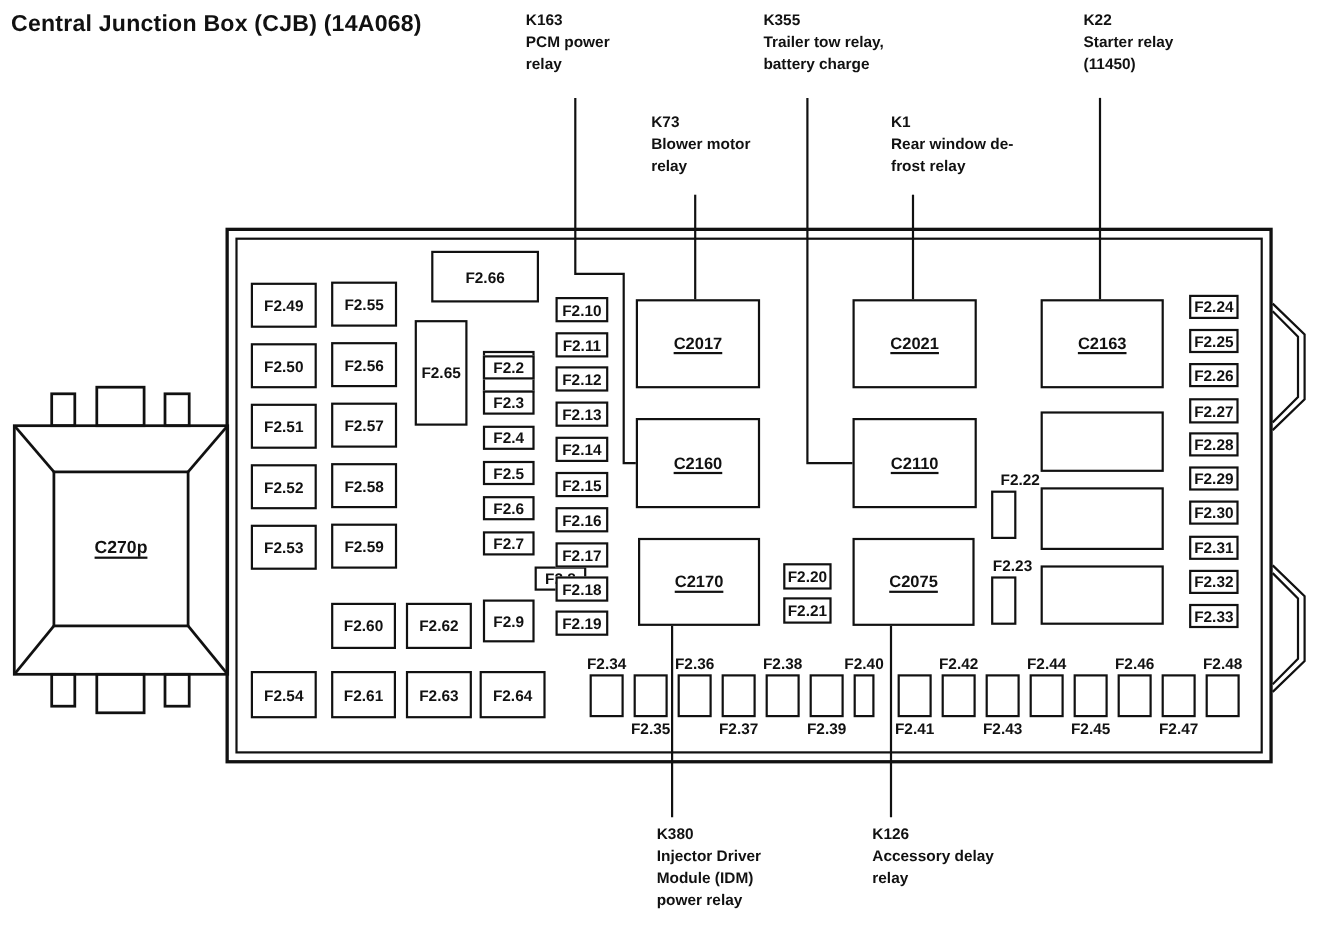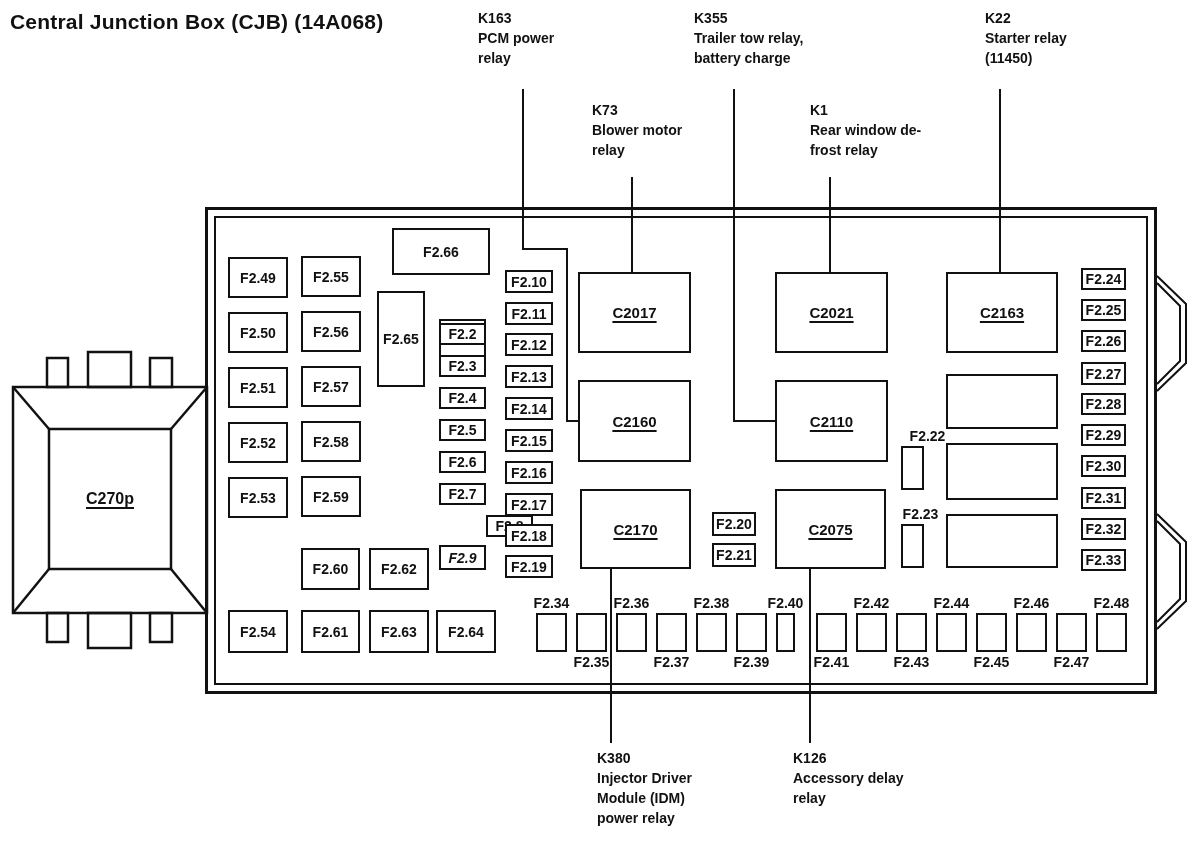--- a/index.html
+++ b/index.html
@@ -231,21 +231,21 @@
   </div>
       <div class="fuse" style="left: 439px; top: 451px; width: 47px; height: 22px;">
     <span class="fuse-label">F2.6</span>
   </div>
       <div class="fuse" style="left: 439px; top: 483px; width: 47px; height: 22px;">
     <span class="fuse-label">F2.7</span>
   </div>
       <div class="fuse" style="left: 439px; top: 515px; width: 47px; height: 22px; margin-left: 47px;">
     <span class="fuse-label">F2.8</span>
   </div>
-      <div class="fuse" style="left: 439px; top: 545px; width: 47px; height: 25px; font-style: italic;">
+      <div class="fuse" style="left: 439px; top: 545px; width: 47px; height: 39px;">
     <span class="fuse-label">F2.9</span>
   </div>
       <div class="fuse" style="left: 505px; top: 270px; width: 48px; height: 23px;">
     <span class="fuse-label">F2.10</span>
   </div>
       <div class="fuse" style="left: 505px; top: 302px; width: 48px; height: 23px;">
     <span class="fuse-label">F2.11</span>
   </div>
       <div class="fuse" style="left: 505px; top: 333px; width: 48px; height: 23px;">
     <span class="fuse-label">F2.12</span>

